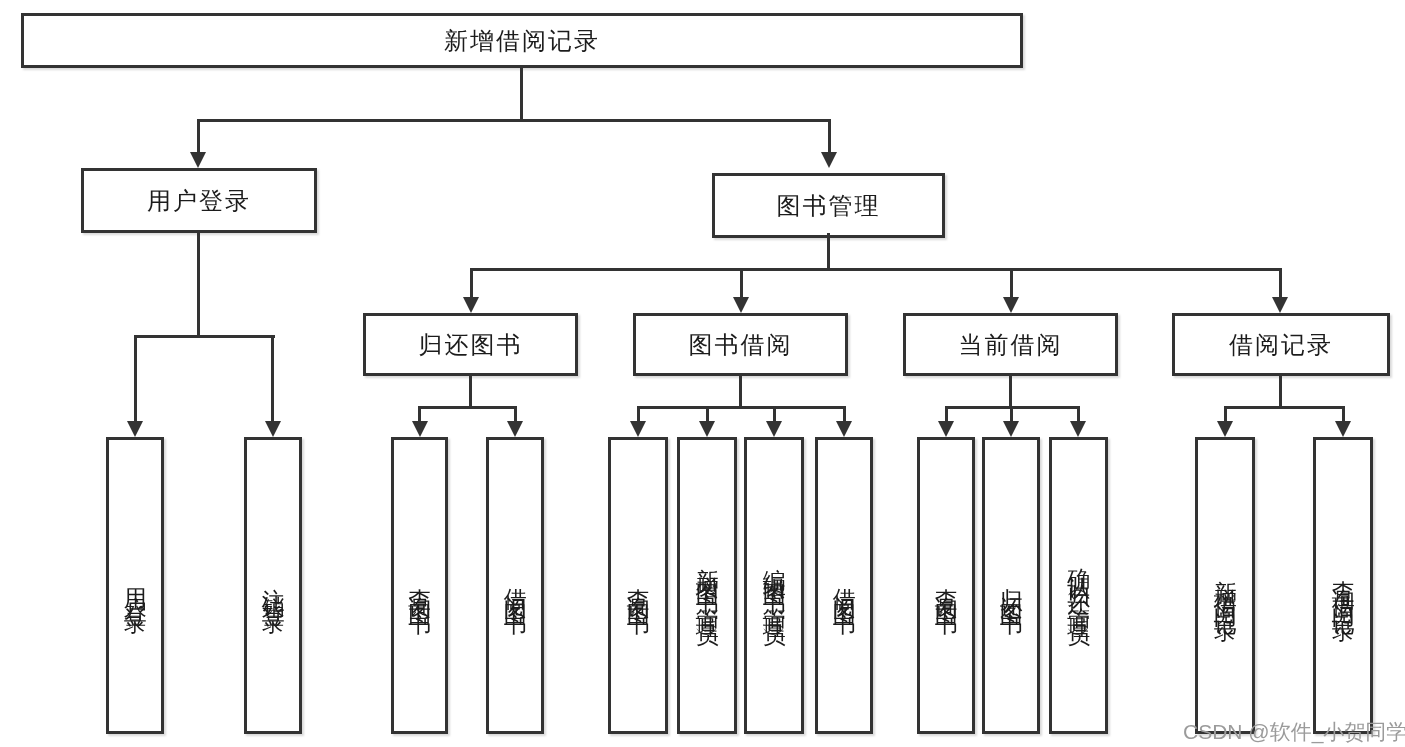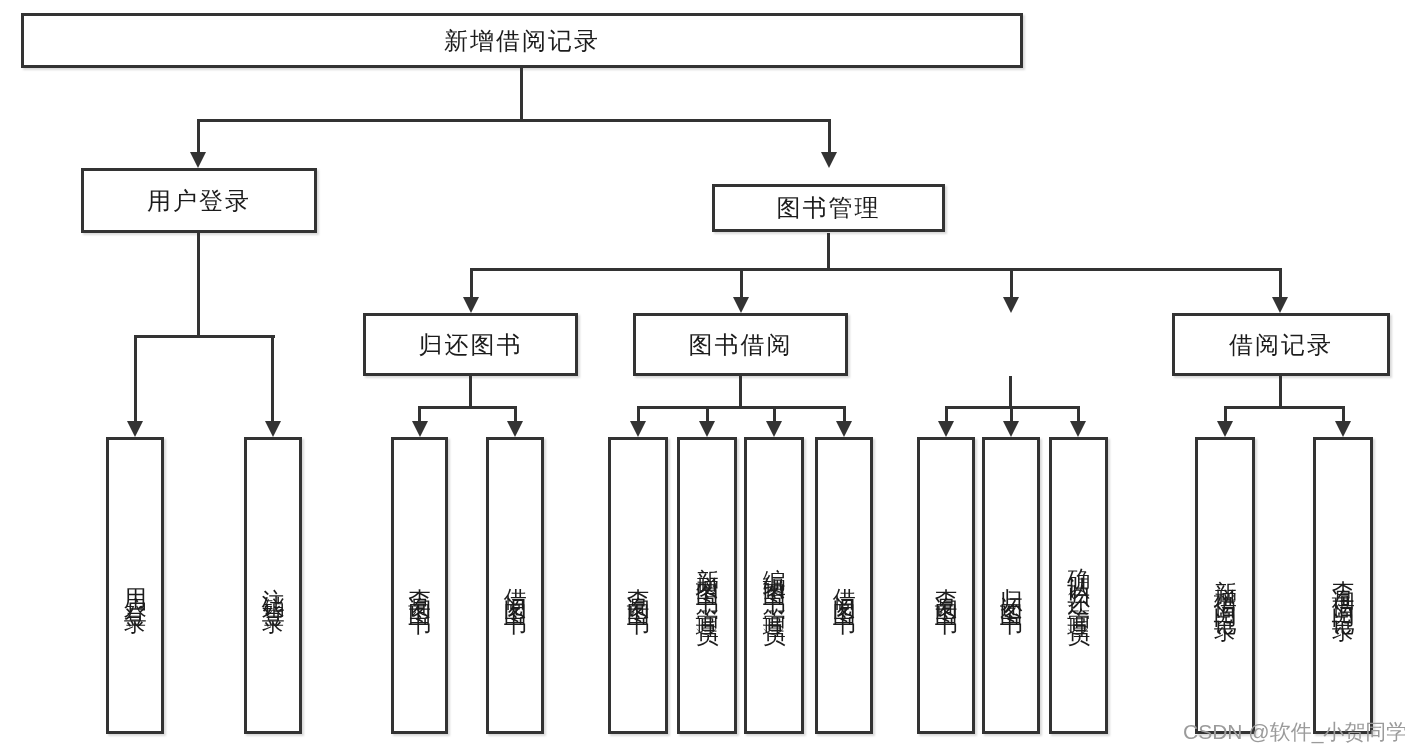--- a/index.html
+++ b/index.html
@@ -42,21 +42,21 @@
   <div class="vline" style="left:520px; top:68px; height:51px;"></div>
   <div class="hline" style="left:198px; top:119px; width:633px;"></div>
   <div class="vline" style="left:197px; top:119px; height:34px;"></div>
   <div class="arrowhead" style="left:190px; top:152px;"></div>
   <div class="vline" style="left:828px; top:119px; height:34px;"></div>
   <div class="arrowhead" style="left:821px; top:152px;"></div>
 
   <div class="node" style="left:81px; top:168px; width:236px; height:65px;">
     <span class="h-label">用户登录</span>
   </div>
-  <div class="node" style="left:712px; top:184px; width:233px; height:48px;">
+  <div class="node" style="left:712px; top:173px; width:233px; height:65px;">
     <span class="h-label">图书管理</span>
   </div>
 
   <div class="vline" style="left:197px; top:233px; height:104px;"></div>
   <div class="hline" style="left:134px; top:335px; width:141px;"></div>
   <div class="vline" style="left:134px; top:335px; height:88px;"></div>
   <div class="arrowhead" style="left:127px; top:421px;"></div>
   <div class="vline" style="left:271px; top:335px; height:88px;"></div>
   <div class="arrowhead" style="left:265px; top:421px;"></div>
 
@@ -69,20 +69,23 @@
   <div class="vline" style="left:1010px; top:268px; height:30px;"></div>
   <div class="arrowhead" style="left:1003px; top:297px;"></div>
   <div class="vline" style="left:1279px; top:268px; height:30px;"></div>
   <div class="arrowhead" style="left:1272px; top:297px;"></div>
 
   <div class="node" style="left:363px; top:313px; width:215px; height:63px;">
     <span class="h-label">归还图书</span>
   </div>
   <div class="node" style="left:633px; top:313px; width:215px; height:63px;">
     <span class="h-label">图书借阅</span>
+  </div>
+  <div class="node" style="left:903px; top:313px; width:215px; height:63px;">
+    <span class="h-label">当前借阅</span>
   </div>
   <div class="node" style="left:1172px; top:313px; width:218px; height:63px;">
     <span class="h-label">借阅记录</span>
   </div>
 
   <div class="vline" style="left:469px; top:376px; height:32px;"></div>
   <div class="hline" style="left:418px; top:406px; width:99px;"></div>
   <div class="vline" style="left:418px; top:406px; height:16px;"></div>
   <div class="arrowhead" style="left:412px; top:421px;"></div>
   <div class="vline" style="left:514px; top:406px; height:16px;"></div>

